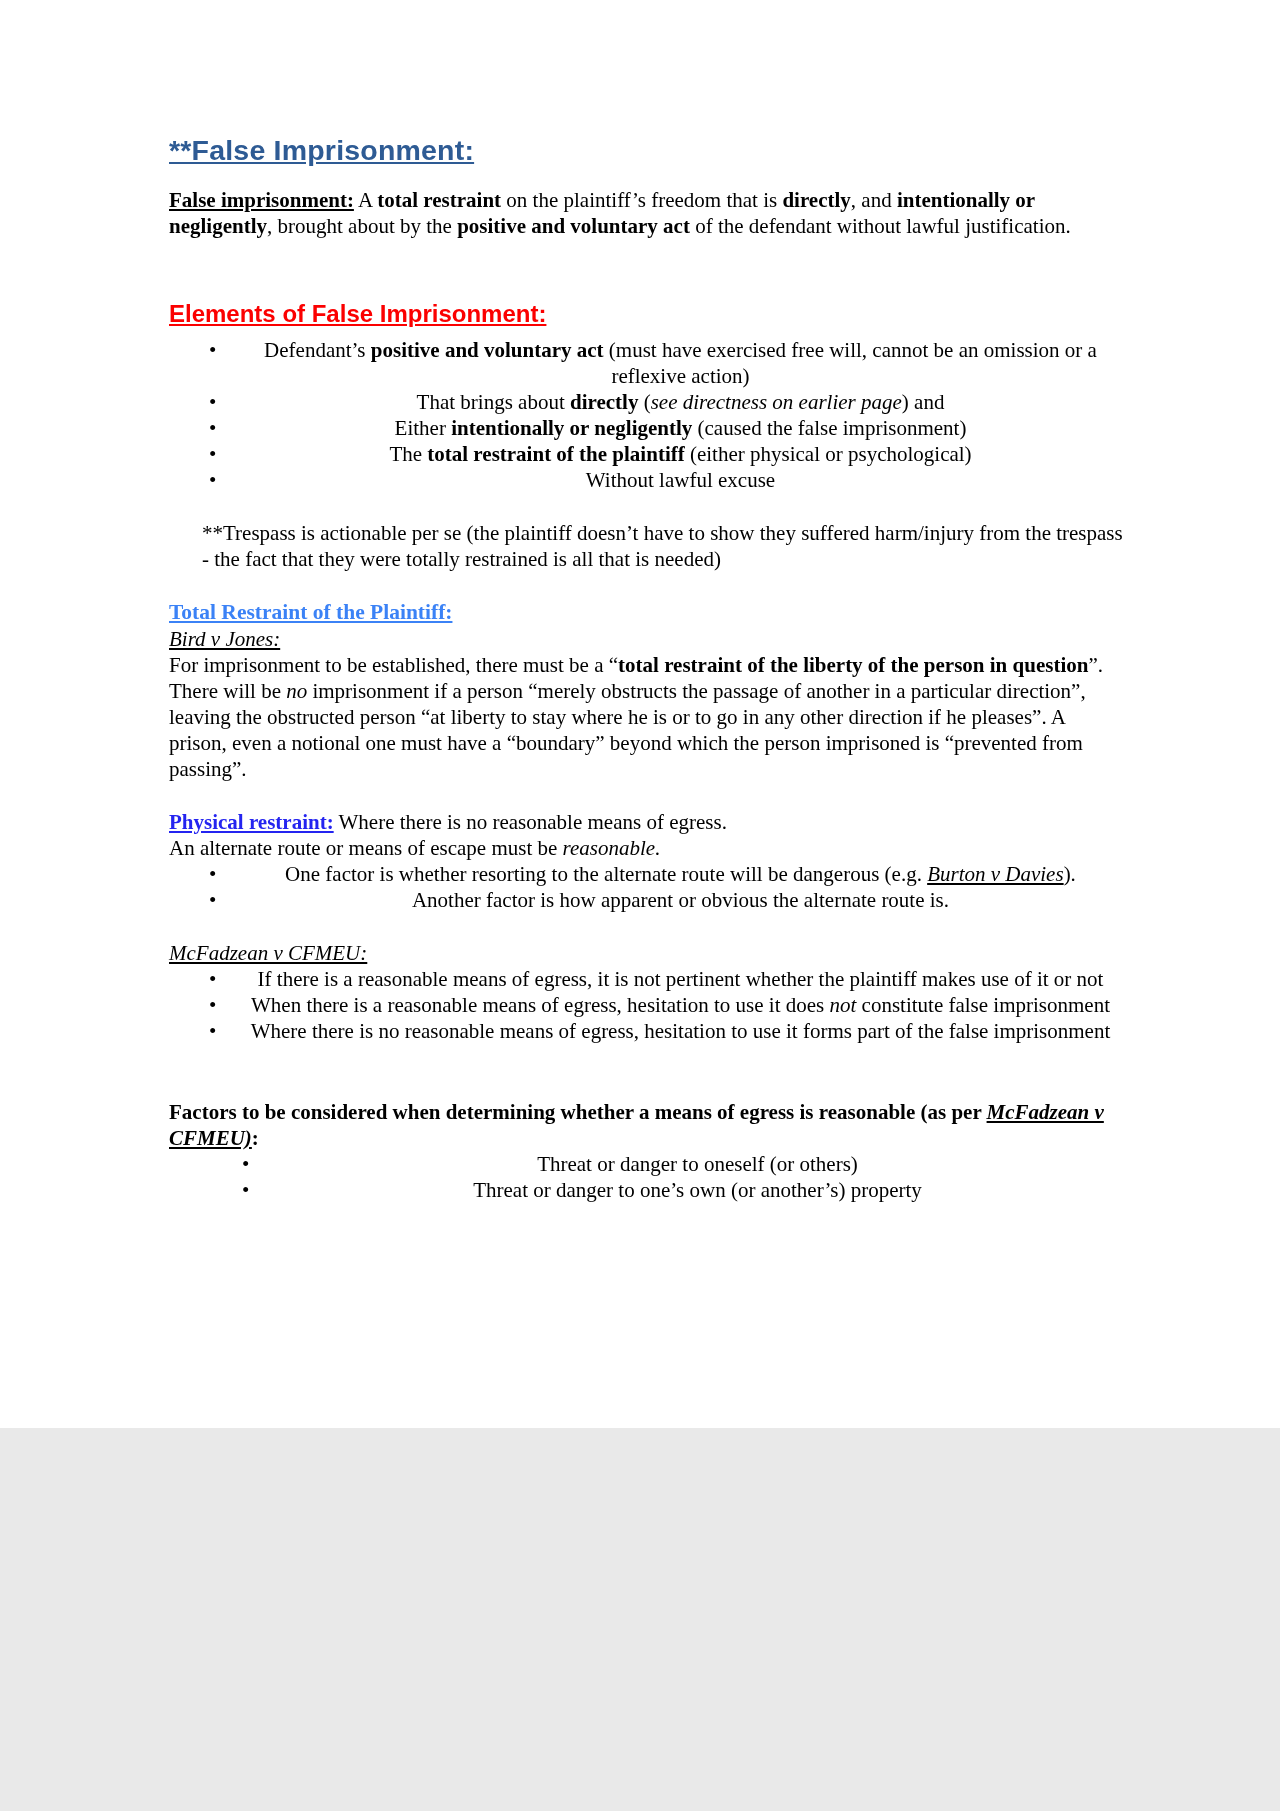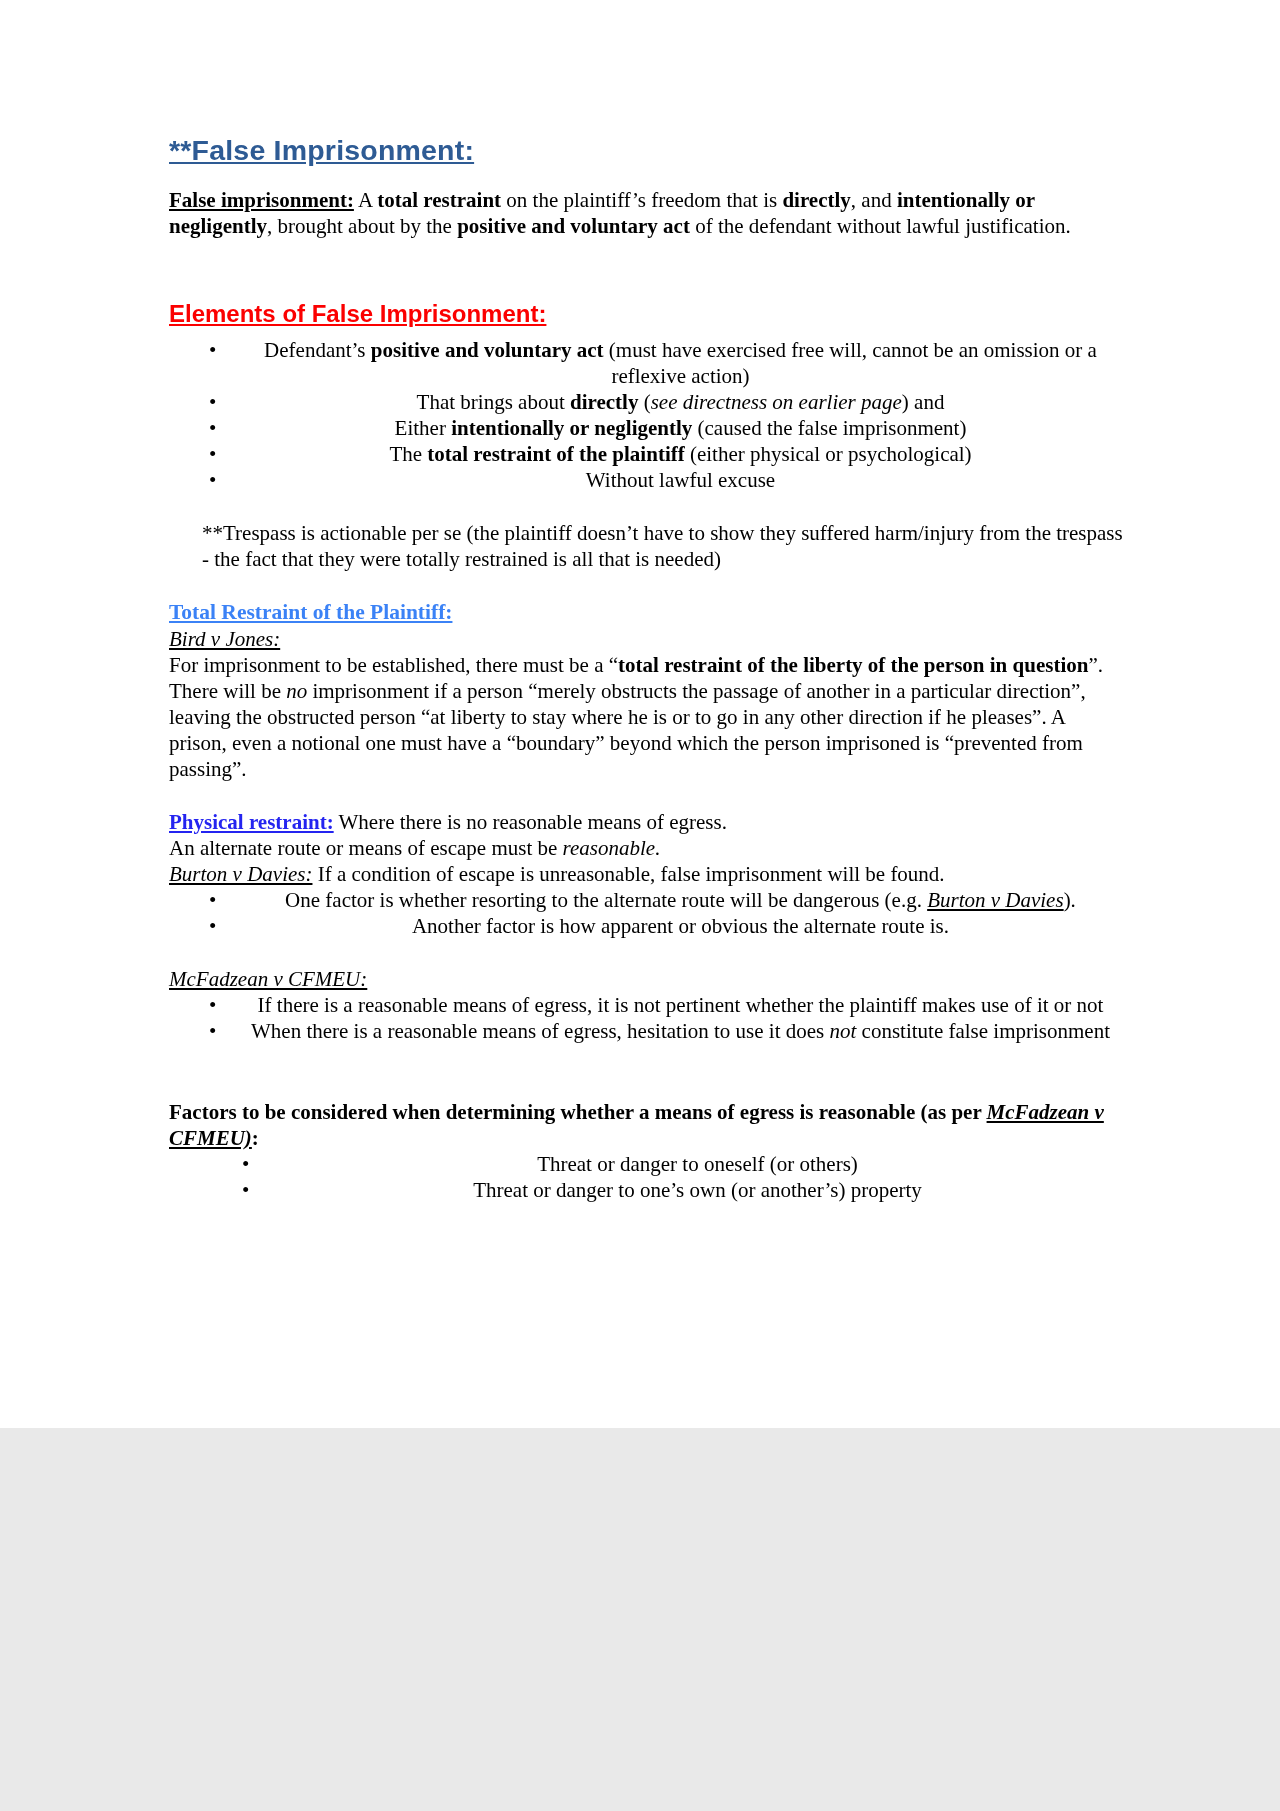--- a/index.html
+++ b/index.html
@@ -76,30 +76,30 @@
       </ul>
       <div class="gap s2"></div>
       <div class="p indent"><span>**Trespass is actionable per se (the plaintiff doesn’t have to show they suffered harm/injury from the trespass - the fact that they were totally restrained is all that is needed)</span></div>
       <div class="gap s2"></div>
       <div class="h2blue"><span class="b u" style="color: #3b82f6;">Total Restraint of the Plaintiff:</span></div>
       <div class="p"><span class="i u">Bird v Jones:</span></div>
       <div class="p"><span>For imprisonment to be established, there must be a “</span><span class="b">total restraint of the liberty of the person in question</span><span>”. There will be </span><span class="i">no</span><span> imprisonment if a person “merely obstructs the passage of another in a particular direction”, leaving the obstructed person “at liberty to stay where he is or to go in any other direction if he pleases”. A prison, even a notional one must have a “boundary” beyond which the person imprisoned is “prevented from passing”.</span></div>
       <div class="gap s2"></div>
       <div class="p"><span class="b u" style="color: rgb(36, 36, 240);">Physical restraint:</span><span> Where there is no reasonable means of egress.</span></div>
       <div class="p"><span>An alternate route or means of escape must be </span><span class="i">reasonable.</span></div>
-      <div class="p"><span class="i u">Burton v Davies:</span><span> If a condition of escape is unreasonable, false imprisonment will be found.</span></div>
       <ul class="bullets">
         <li class="bullet"><span>One factor is whether resorting to the alternate route will be dangerous (e.g. </span><span class="i u">Burton v Davies</span><span>).</span></li>
         <li class="bullet"><span>Another factor is how apparent or obvious the alternate route is.</span></li>
       </ul>
       <div class="gap s2"></div>
       <div class="p"><span class="i u">McFadzean v CFMEU:</span></div>
       <ul class="bullets">
         <li class="bullet"><span>If there is a reasonable means of egress, it is not pertinent whether the plaintiff makes use of it or not</span></li>
         <li class="bullet"><span>When there is a reasonable means of egress, hesitation to use it does </span><span class="i">not</span><span> constitute false imprisonment</span></li>
+        <li class="bullet"><span>Where there is no reasonable means of egress, hesitation to use it forms part of the false imprisonment</span></li>
       </ul>
       <div class="gap s4"></div>
       <div class="p"><span class="b">Factors to be considered when determining whether a means of egress is reasonable (as per </span><span class="b i u">McFadzean v CFMEU)</span><span class="b">:</span></div>
       <ul class="bullets deep">
         <li class="bullet"><span>Threat or danger to oneself (or others)</span></li>
         <li class="bullet"><span>Threat or danger to one’s own (or another’s) property</span></li>
       </ul>
     </div>
 </div>
 

